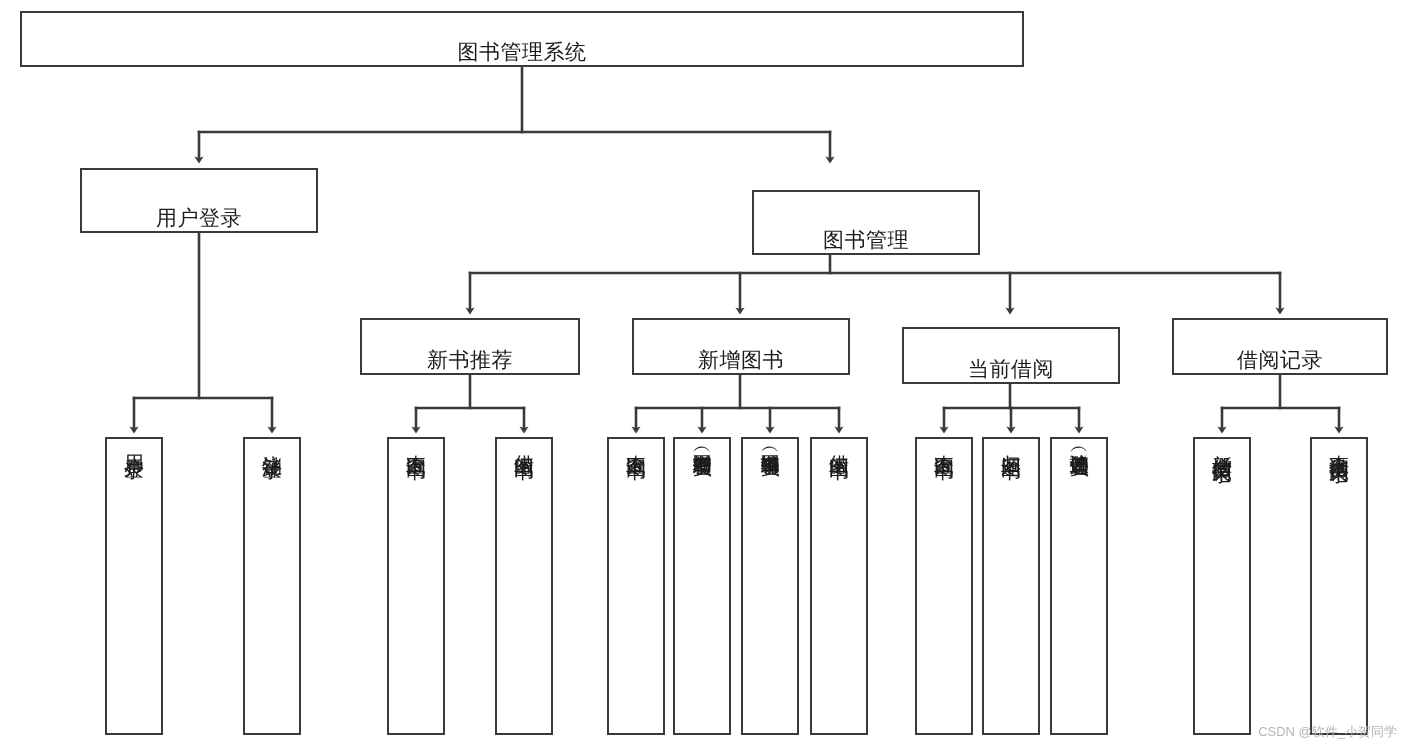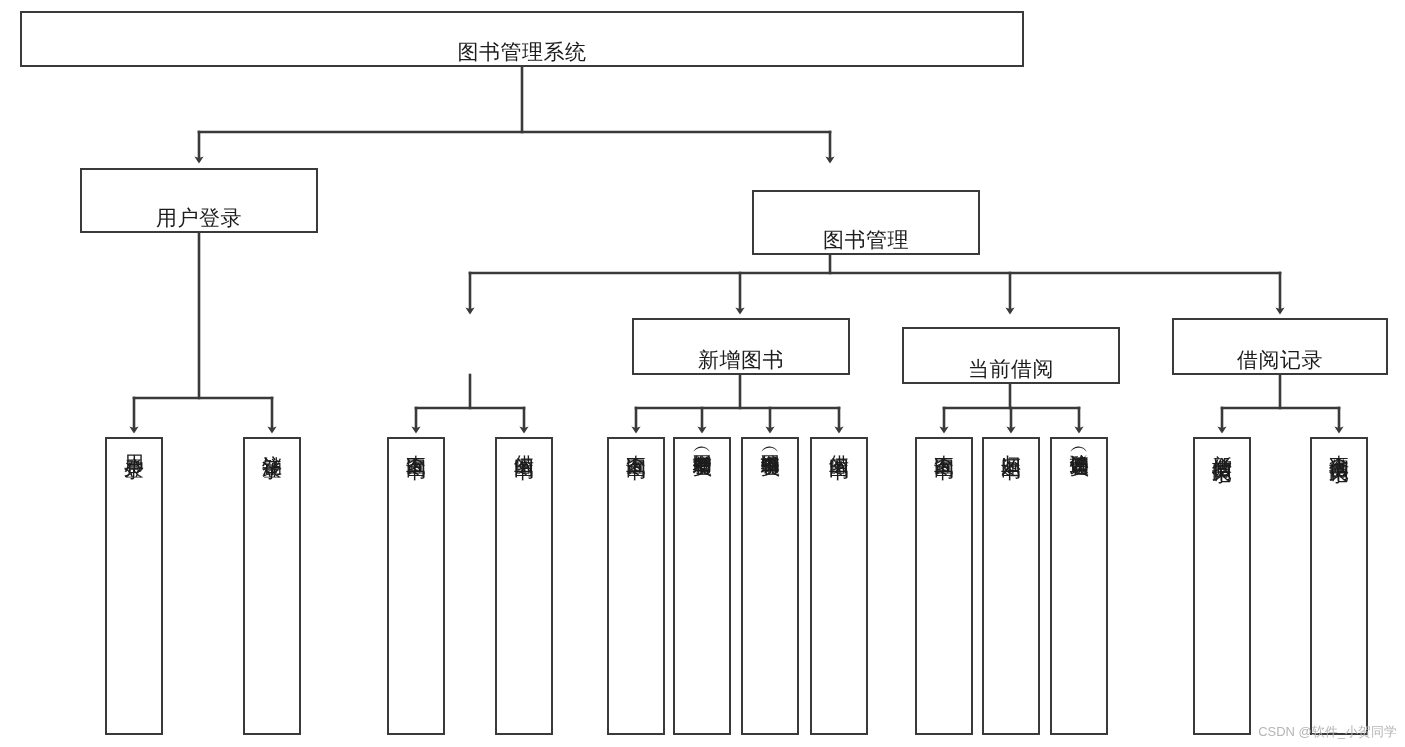--- a/index.html
+++ b/index.html
@@ -134,20 +134,23 @@
   </div>
 
   <div class="node" style="left:80px; top:168px; width:238px; height:65px;">
     <span class="node-label">用户登录</span>
   </div>
 
   <div class="node" style="left:752px; top:168px; width:228px; height:65px;margin-top:22px;">
     <span class="node-label">图书管理</span>
   </div>
 
+  <div class="node" style="left:360px; top:318px; width:220px; height:57px;">
+    <span class="node-label">新书推荐</span>
+  </div>
 
   <div class="node" style="left:632px; top:318px; width:218px; height:57px;">
     <span class="node-label">新增图书</span>
   </div>
 
   <div class="node" style="left:902px; top:327px; width:218px; height:57px;font-family:Liberation Serif, serif;">
     <span class="node-label">当前借阅</span>
   </div>
 
   <div class="node" style="left:1172px; top:318px; width:216px; height:57px;">

